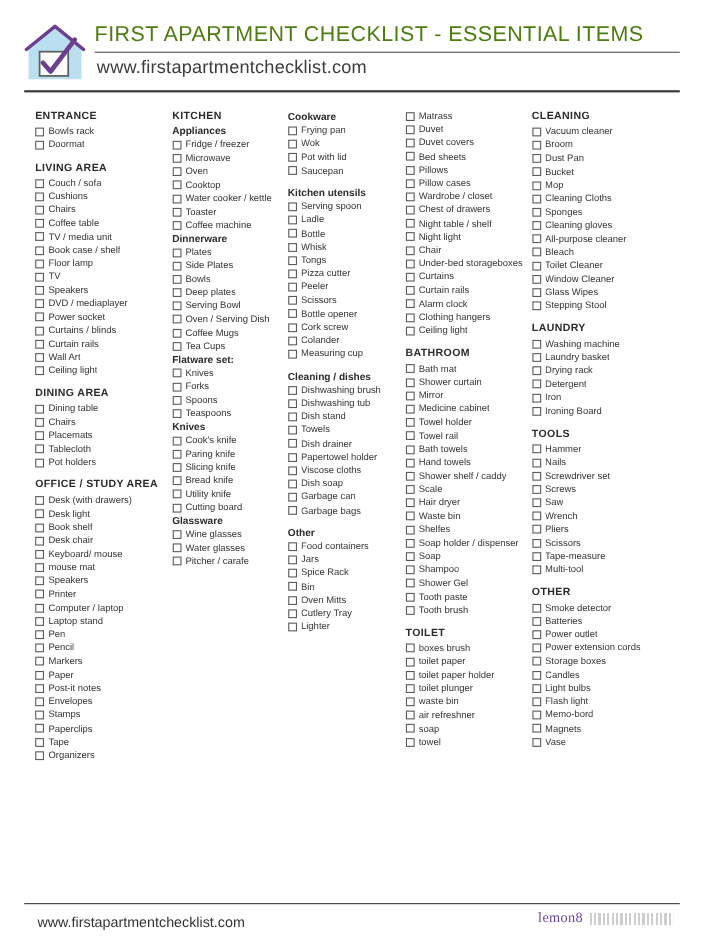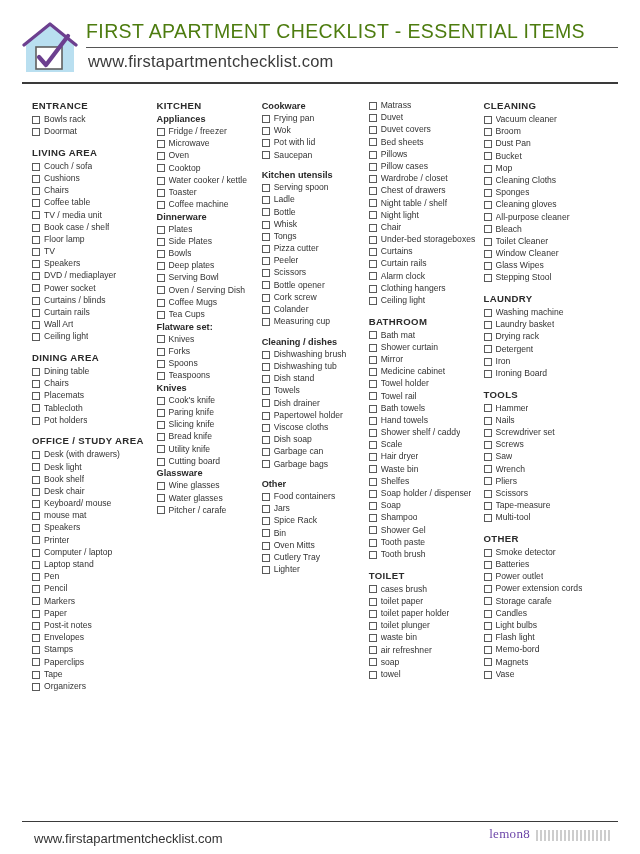--- a/index.html
+++ b/index.html
@@ -781,21 +781,21 @@
           </div>
           <div class="item">
             <span class="box"></span>
             <span class="item-label">Tooth brush</span>
           </div>
         </div>
         <div class="section">
           <div class="section-title">TOILET</div>
           <div class="item">
             <span class="box"></span>
-            <span class="item-label">cases brush</span>
+            <span class="item-label">boxes brush</span>
           </div>
           <div class="item">
             <span class="box"></span>
             <span class="item-label">toilet paper</span>
           </div>
           <div class="item">
             <span class="box"></span>
             <span class="item-label">toilet paper holder</span>
           </div>
           <div class="item">
@@ -963,21 +963,21 @@
           <div class="item">
             <span class="box"></span>
             <span class="item-label">Power outlet</span>
           </div>
           <div class="item">
             <span class="box"></span>
             <span class="item-label">Power extension cords</span>
           </div>
           <div class="item">
             <span class="box"></span>
-            <span class="item-label">Storage carafe</span>
+            <span class="item-label">Storage boxes</span>
           </div>
           <div class="item">
             <span class="box"></span>
             <span class="item-label">Candles</span>
           </div>
           <div class="item">
             <span class="box"></span>
             <span class="item-label">Light bulbs</span>
           </div>
           <div class="item">

